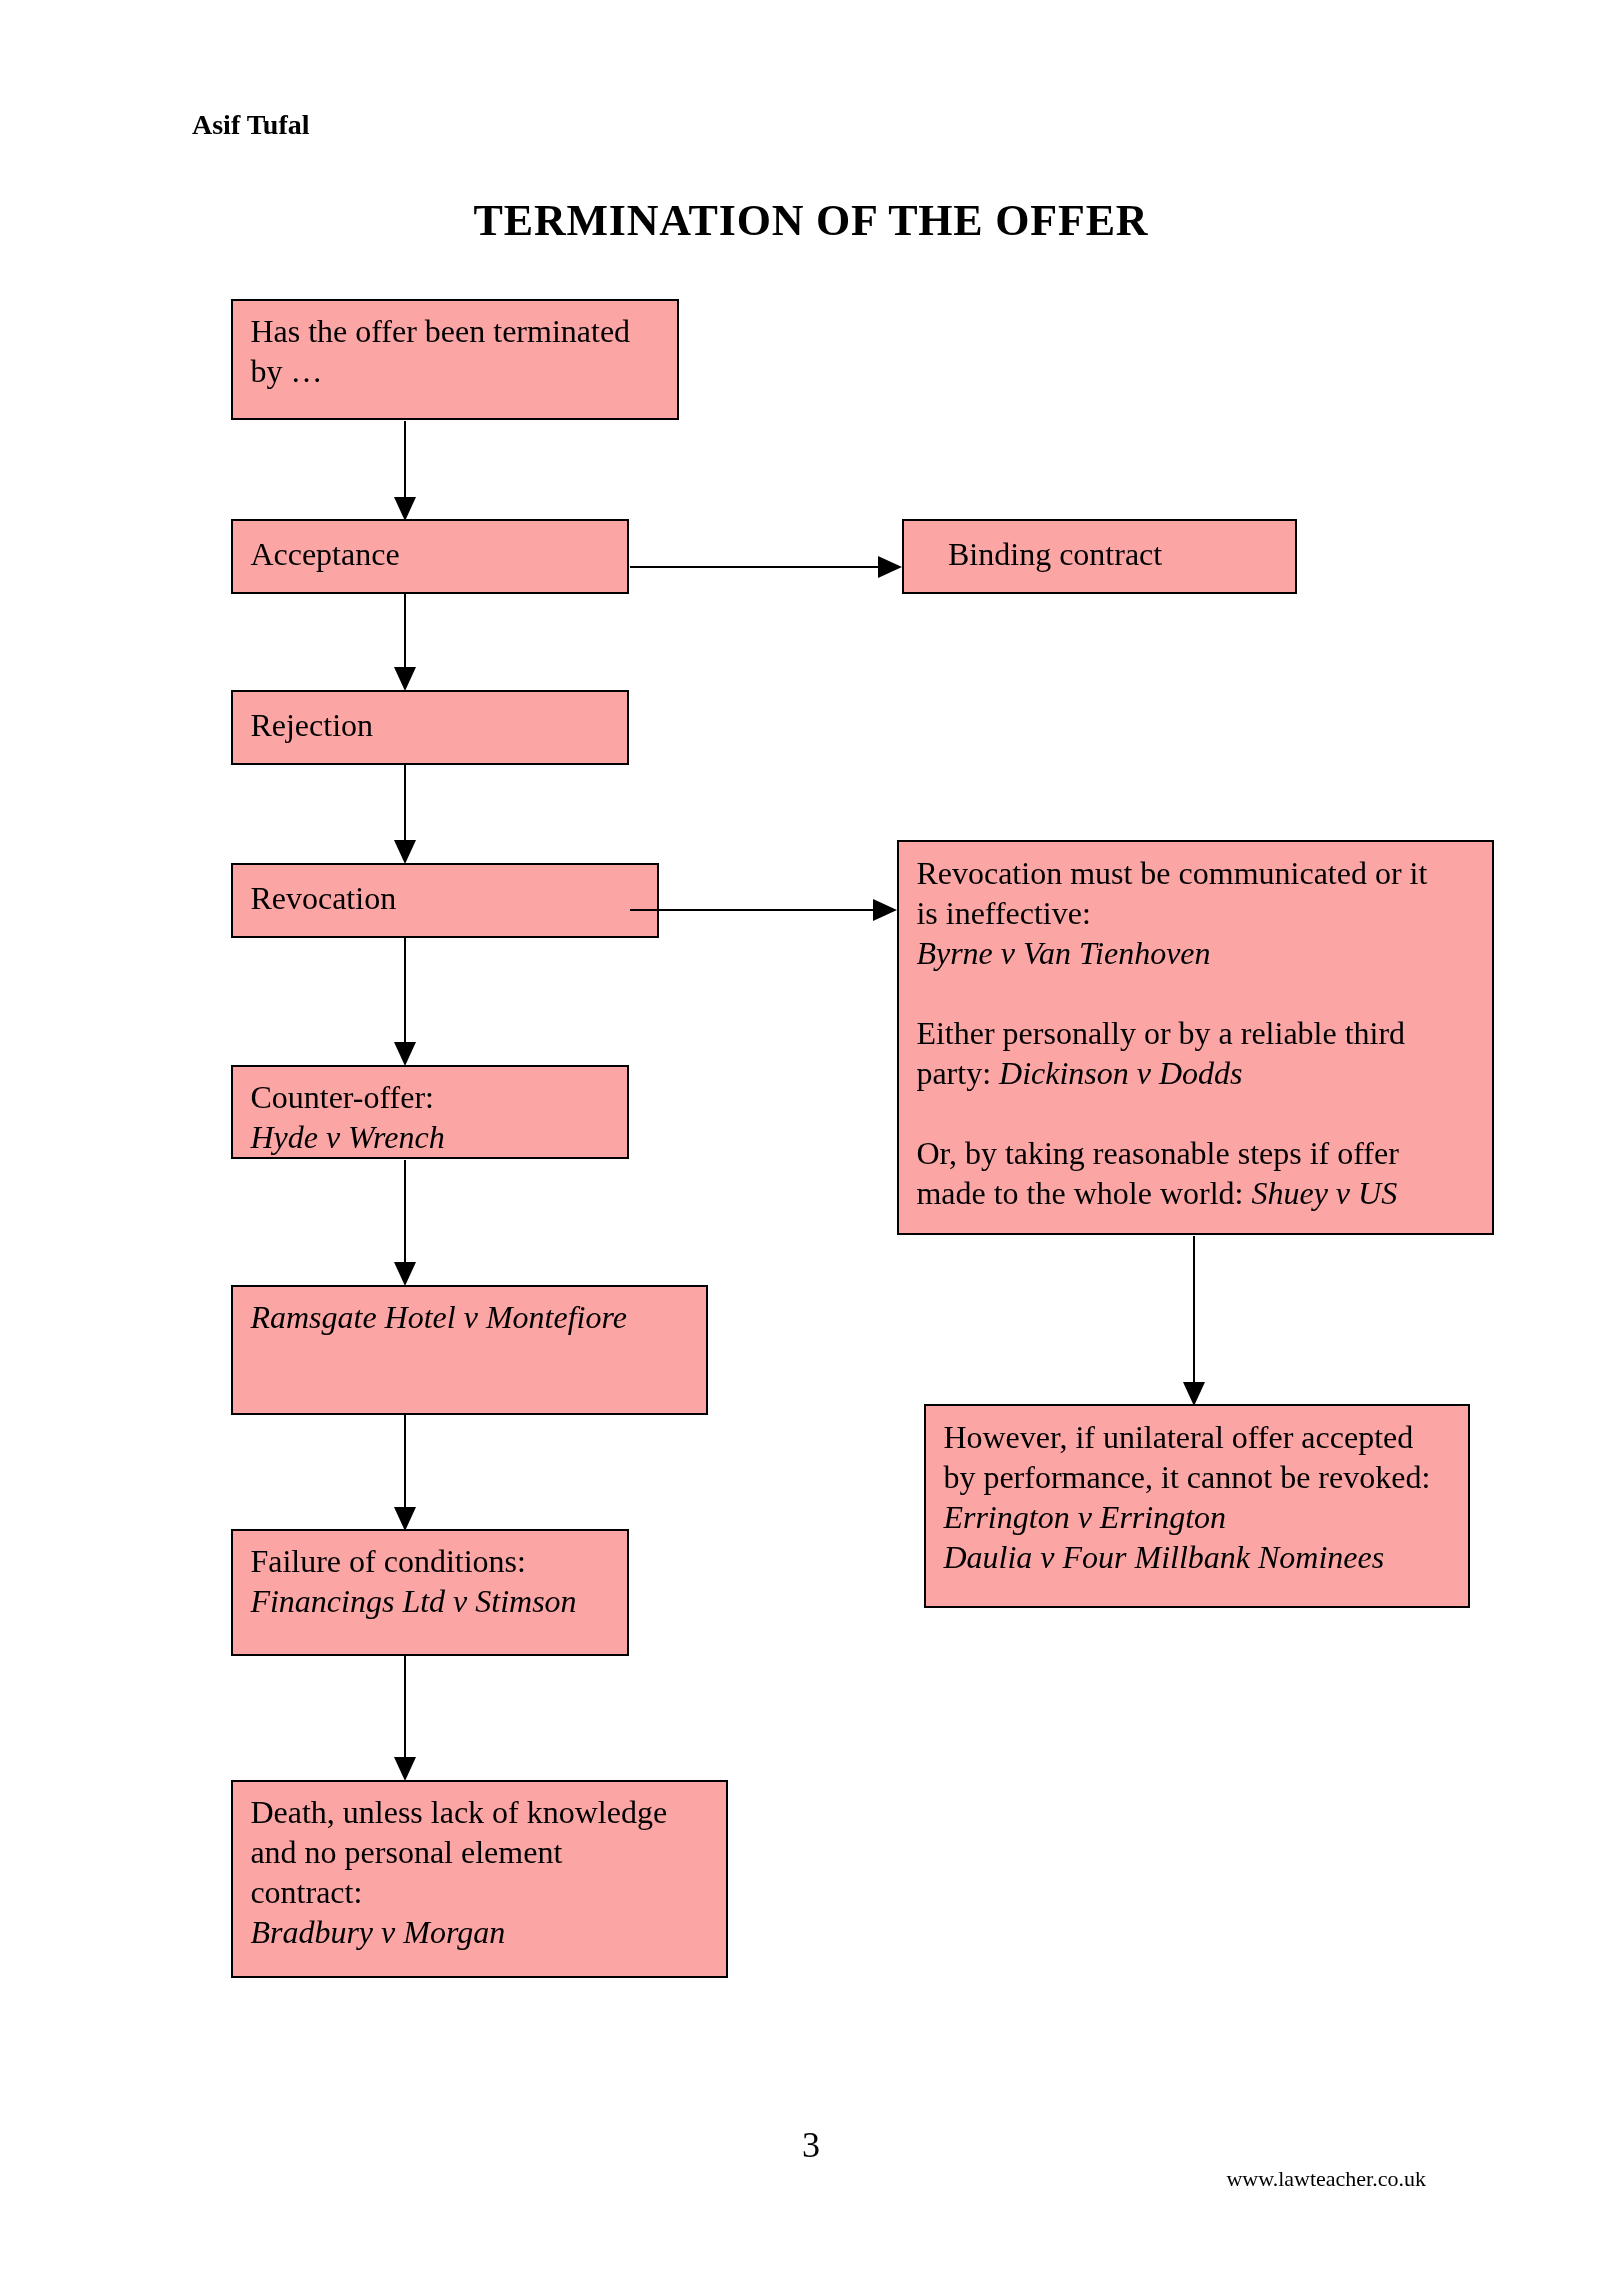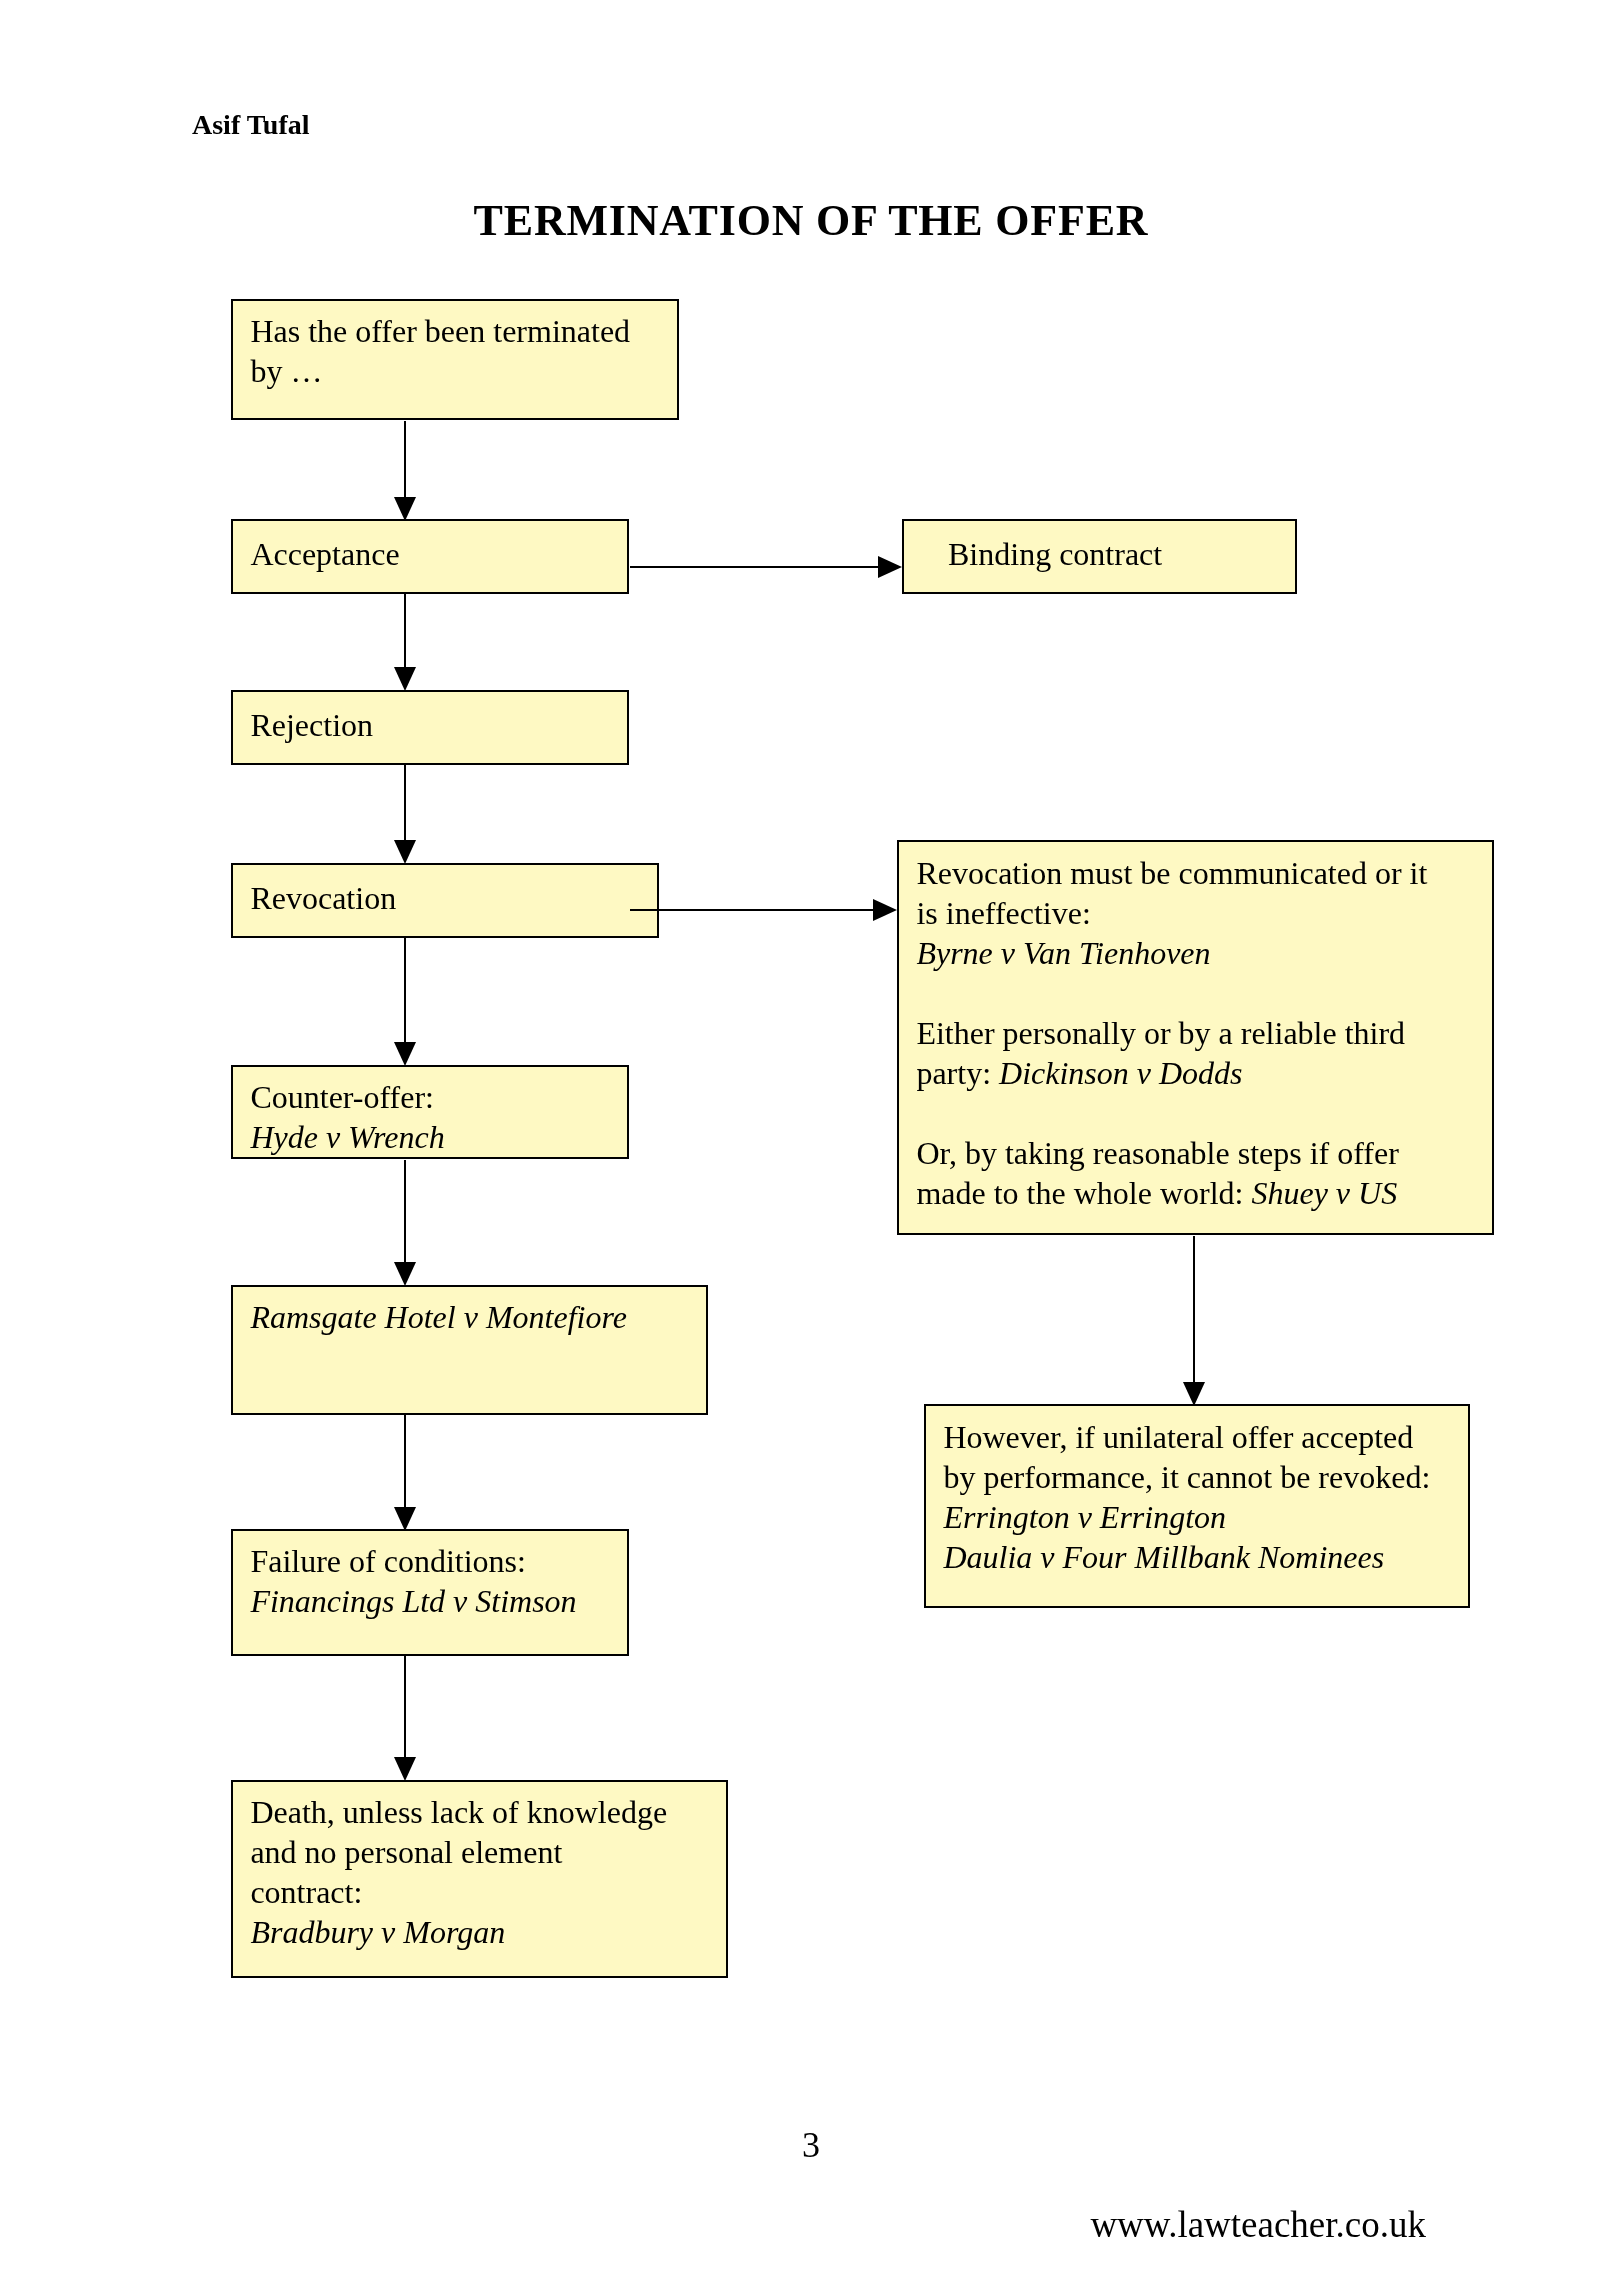--- a/index.html
+++ b/index.html
@@ -20,21 +20,21 @@
     position:absolute;left:0;right:0;top:195px;
     text-align:center;font-size:44px;font-weight:bold;letter-spacing:0.8px;
   }
   .box{
     position:absolute;
     border:2.4px solid #000;
     box-sizing:border-box;
     font-size:32px;
     line-height:40px;
     padding:9.5px 6.3px 0 17.4px;
-    background:#fef9c3;
+    background:#fca5a5;
   }
   .box .line{min-height:40px;white-space:nowrap;}
   .it{font-style:italic;}
   
   .b-question {left:231px; top:299px;  width:448px; height:121px;}
   .b-accept   {left:231px; top:519px;  width:398px; height:75px;  padding-top:12.7px;}
   .b-binding  {left:902px;top:519px;  width:395px; height:75px;  padding-top:12.7px;padding-left:44px;}
   .b-reject   {left:231px; top:690px;  width:398px; height:75px;  padding-top:12.7px;}
   .b-revoke   {left:231px; top:863px; width:428px; height:75px;  padding-top:12.7px;}
   .b-counter  {left:231px; top:1065px; width:398px; height:94px;}
@@ -63,22 +63,21 @@
   .a8{left:1183px;top:1236px;height:170px;}
   .h1{left:630px;top:556px;width:272px;}
   .h2{left:630px;top:899px;width:267px;}
   
   .pagenum{
     position:absolute;left:0;right:0;top:2124px;
     text-align:center;font-size:36px;
   }
   .website{
     position:absolute;right:196px;top:2166px;
-    font-size:37px;
-    margin-top:37px;
+    font-size:22px;
   }
 </style>
 </head>
 <body>
 
 <div id="page">
 
   <div class="author">Asif Tufal</div>
   <div class="title">TERMINATION OF THE OFFER</div>
 

